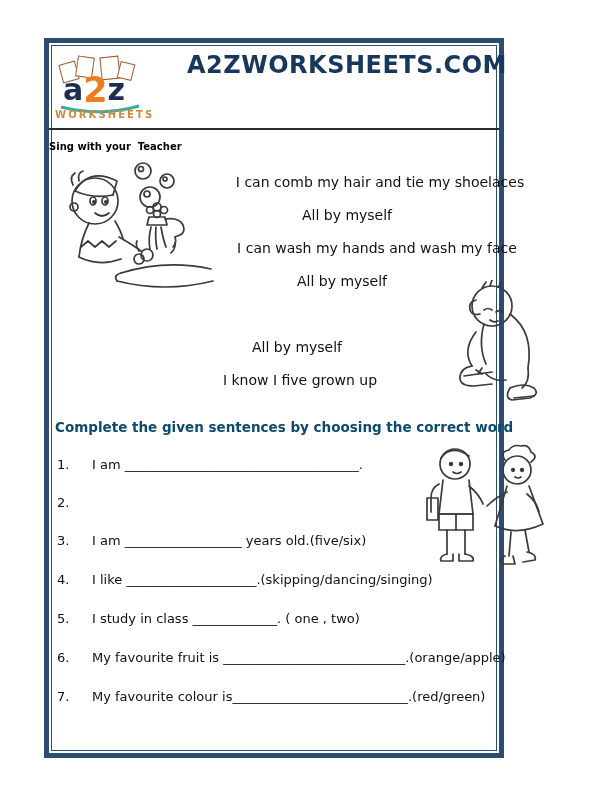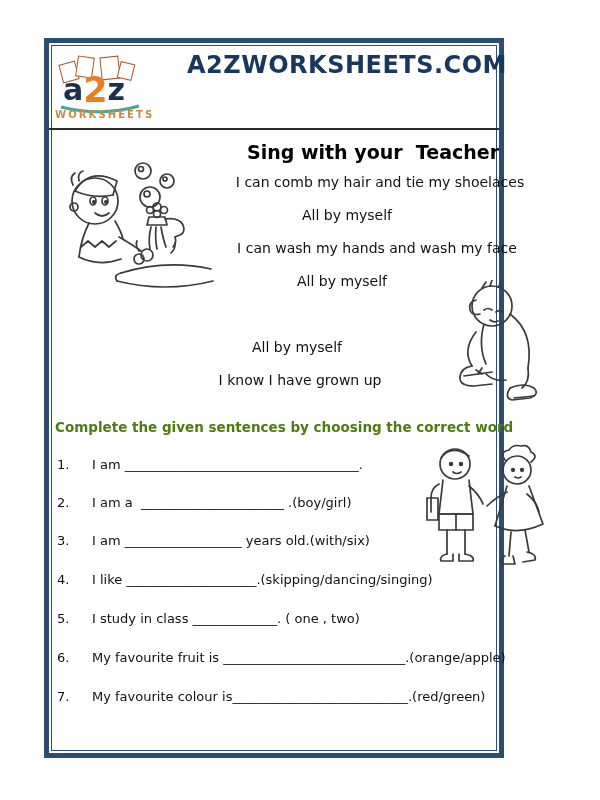--- a/index.html
+++ b/index.html
@@ -29,26 +29,26 @@
   .fields { position:absolute; left:100px; top:44px; width:398px; font-size:11px; color:#1c1c1c; }
   .frow { display:flex; align-items:flex-end; white-space:nowrap; margin-bottom:9px; }
   .lbl { flex:none; }
   .blank { border-bottom:1px solid #3a3a3a; height:11px; margin:0 6px 1px 4px; }
   .blank.grow { flex:1; }
   .w100 { width:100px; } .w92 { width:92px; } .w110 { flex:1; }
 
   .header-sep { position:absolute; left:0; right:0; top:85px; border-top:2px solid #2b2b2b; }
 
   
-  .poem-title { position:absolute; left:0; right:0; top:98px; text-align:right;
-    font-weight:bold; font-size:19px; color:#000; white-space:pre; }
+  .poem-title { position:absolute; left:0; right:0; top:98px; text-align:left;
+    font-weight:bold; font-size:10px; color:#000; white-space:pre; }
   .pline { position:absolute; transform:translateX(-50%); white-space:pre; font-size:14px; color:#111; }
 
   
-  .ex-head { position:absolute; left:6px; top:376px; font-weight:bold; font-size:13.5px; color:#4d7c0f; white-space:nowrap; }
+  .ex-head { position:absolute; left:6px; top:376px; font-weight:bold; font-size:13.5px; color:#0c4a6e; white-space:nowrap; }
   .item { position:absolute; left:8px; display:flex; font-size:13px; color:#111; z-index:3; }
   .inum { width:35px; flex:none; }
   .itext { white-space:pre; }
 
   .illus { position:absolute; z-index:1; }
   svg .ln { stroke:#3a3a3a; fill:none; stroke-width:1.7; stroke-linecap:round; stroke-linejoin:round; }
 </style>
 </head>
 <body>
 
@@ -73,21 +73,21 @@
 
 
   <div class="header-sep"></div>
 
   <div class="poem-title">Sing with your  Teacher</div>
   <div class="pline" style="left:331px; top:131px;">I can comb my hair and tie my shoelaces</div>
   <div class="pline" style="left:298px; top:164px;">All by myself</div>
   <div class="pline" style="left:328px; top:197px;">I can wash my hands and wash my face</div>
   <div class="pline" style="left:293px; top:230px;">All by myself</div>
   <div class="pline" style="left:248px; top:296px;">All by myself</div>
-  <div class="pline" style="left:251px; top:329px;">I know I have grown up</div>
+  <div class="pline" style="left:251px; top:329px;">I know I five grown up</div>
 
   <svg class="illus" style="left:6px; top:112px;" width="160" height="140" viewBox="0 0 160 140">
     <g class="ln">
       <circle cx="88" cy="16" r="8"></circle>
         <circle cx="86" cy="14" r="2.5"></circle>
       <circle cx="112" cy="26" r="7"></circle>
         <circle cx="110" cy="24" r="2"></circle>
       <circle cx="95" cy="42" r="10"></circle>
         <circle cx="92" cy="39" r="3"></circle>
       <circle cx="102" cy="52" r="4"></circle>
@@ -151,25 +151,24 @@
   </svg>
 
   <div class="ex-head">Complete the given sentences by choosing the correct word</div>
 
   <div class="item" style="top:414px;">
     <span class="inum">1.</span>
     <span class="itext">I am ____________________________________.</span>
   </div>
   <div class="item" style="top:452px;">
     <span class="inum">2.</span>
-    <span class="itext">I am a  ______________________ .(boy/girl)</span>
   </div>
   <div class="item" style="top:490px;">
     <span class="inum">3.</span>
-    <span class="itext">I am __________________ years old.(with/six)</span>
+    <span class="itext">I am __________________ years old.(five/six)</span>
   </div>
   <div class="item" style="top:529px;">
     <span class="inum">4.</span>
     <span class="itext">I like ____________________.(skipping/dancing/singing)</span>
   </div>
   <div class="item" style="top:568px;">
     <span class="inum">5.</span>
     <span class="itext">I study in class _____________. ( one , two)</span>
   </div>
   <div class="item" style="top:607px;">

